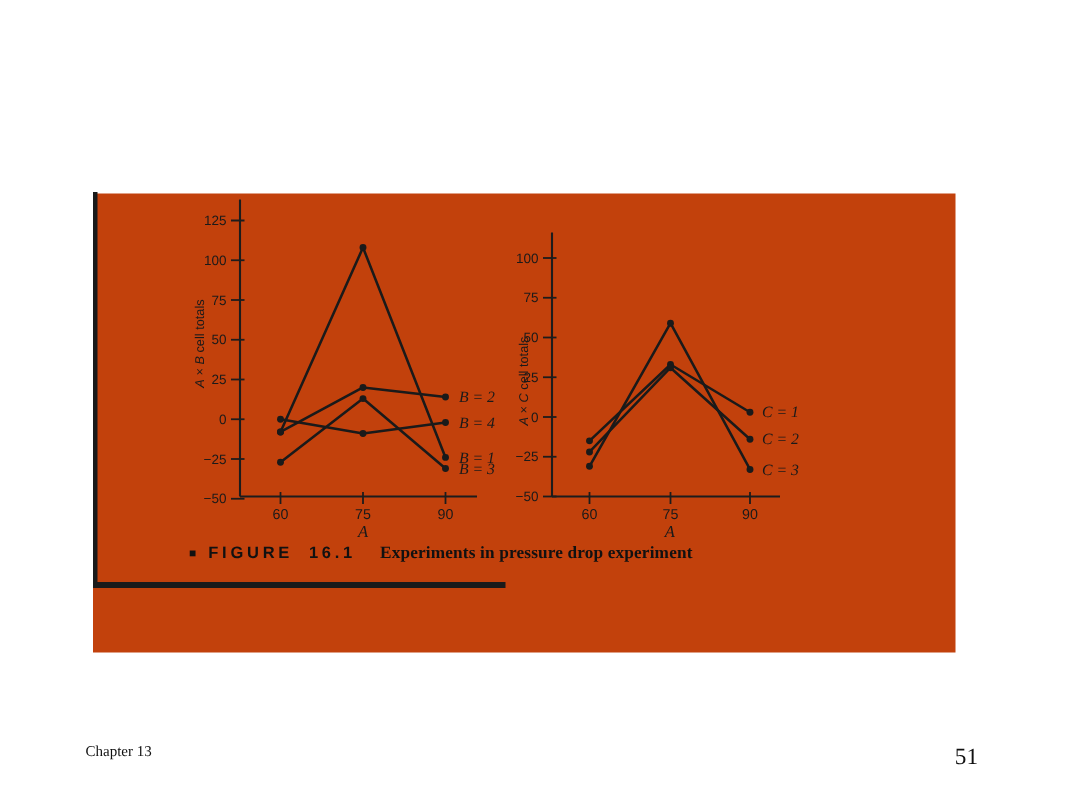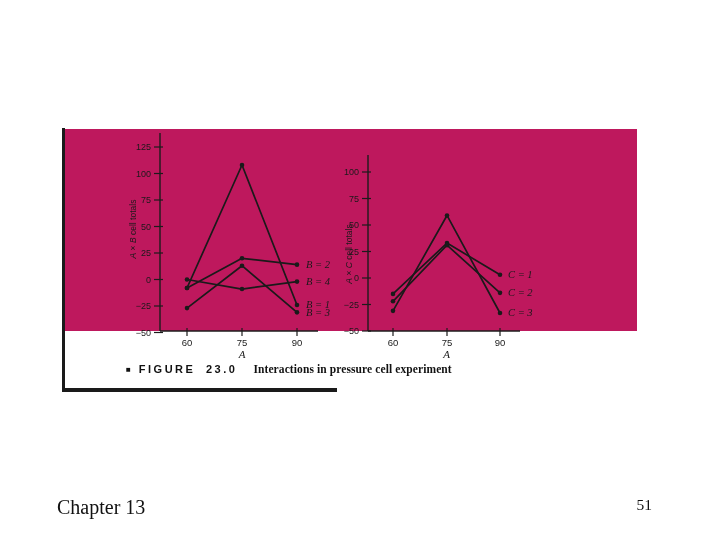--- a/index.html
+++ b/index.html
@@ -1,22 +1,22 @@
 <!DOCTYPE html>
 <html><head>
 <meta charset="utf-8">
 <style>
   html,body{margin:0;padding:0;}
   body{width:720px;height:540px;background:#ffffff;position:relative;overflow:hidden;
        font-family:"Liberation Serif",serif;color:#111;}
   .slide{position:absolute;inset:0;}
 
   
-  .figure-panel{position:absolute;left:62px;top:129px;width:575px;height:202px;
-                background:#be185d;}
+  .figure-panel{position:absolute;left:62px;top:129px;width:575px;height:306px;
+                background:#c2410c;}
   .frame-v{position:absolute;left:62px;top:128px;width:3px;height:264px;background:#1a1a1a;}
   .frame-h{position:absolute;left:62px;top:388px;width:275px;height:4px;background:#1a1a1a;}
 
   svg.charts{position:absolute;left:0;top:0;width:575px;height:262px;display:block;}
 
   .ax{stroke:#1c1c1c;stroke-width:1.4;}
   .tick{stroke:#1c1c1c;stroke-width:1.2;}
   .series{fill:none;stroke-width:1.7;stroke-linejoin:round;stroke-linecap:round;}
   text.ytick{font:9px "Liberation Sans",sans-serif;fill:#1a1a1a;text-anchor:end;}
   text.xtick{font:9.5px "Liberation Sans",sans-serif;fill:#1a1a1a;text-anchor:middle;}
@@ -29,21 +29,21 @@
            padding-left:64px;box-sizing:border-box;}
   .cap-marker{display:inline-block;font-size:8px;color:#111;vertical-align:1px;}
   .cap-label{display:inline-block;margin-left:8px;
              font-family:"Liberation Sans",sans-serif;font-weight:bold;font-size:11px;
              letter-spacing:2.5px;word-spacing:5px;color:#111;}
   .cap-title{display:inline-block;margin-left:16px;
              font-family:"Liberation Serif",serif;font-weight:bold;font-size:11.5px;
              color:#111;letter-spacing:.1px;}
 
   
-  .footer-left{position:absolute;left:57px;top:496px;font-size:20px;}
+  .footer-left{position:absolute;left:57px;top:496px;font-size:10px;}
   .footer-center{position:absolute;left:0;top:496px;width:720px;text-align:center;
                  font-size:15.5px;line-height:17.5px;}
   .footer-right{position:absolute;right:68px;top:496px;font-size:15.5px;}
 </style>
 </head>
 <body>
 
 <div class="slide">
 
   <div class="figure-panel">
@@ -133,21 +133,21 @@
           <text x="446" y="167.34" class="slabel">C = 2</text>
           <polyline points="331,181.86 385,86.46 438,183.98000000000002" class="series" stroke="#1a1a1a"></polyline>
           <circle cx="331" cy="181.86" r="2.3" fill="#1a1a1a"></circle>
           <circle cx="385" cy="86.46" r="2.3" fill="#1a1a1a"></circle>
           <circle cx="438" cy="183.98000000000002" r="2.3" fill="#1a1a1a"></circle>
           <text x="446" y="187.48000000000002" class="slabel">C = 3</text>
         </g>
       </svg>
 
     <div class="caption">
-      <span class="cap-marker">■</span><span class="cap-label">FIGURE 23.0</span><span class="cap-title">Interactions in pressure cell experiment</span>
+      <span class="cap-marker">■</span><span class="cap-label">FIGURE 16.1</span><span class="cap-title">Experiments in pressure drop experiment</span>
     </div>
   </div>
 
   <div class="frame-v"></div>
   <div class="frame-h"></div>
 
   <div class="footer-left">Chapter 13</div>
   <div class="footer-center">
   </div>
   <div class="footer-right">51</div>

